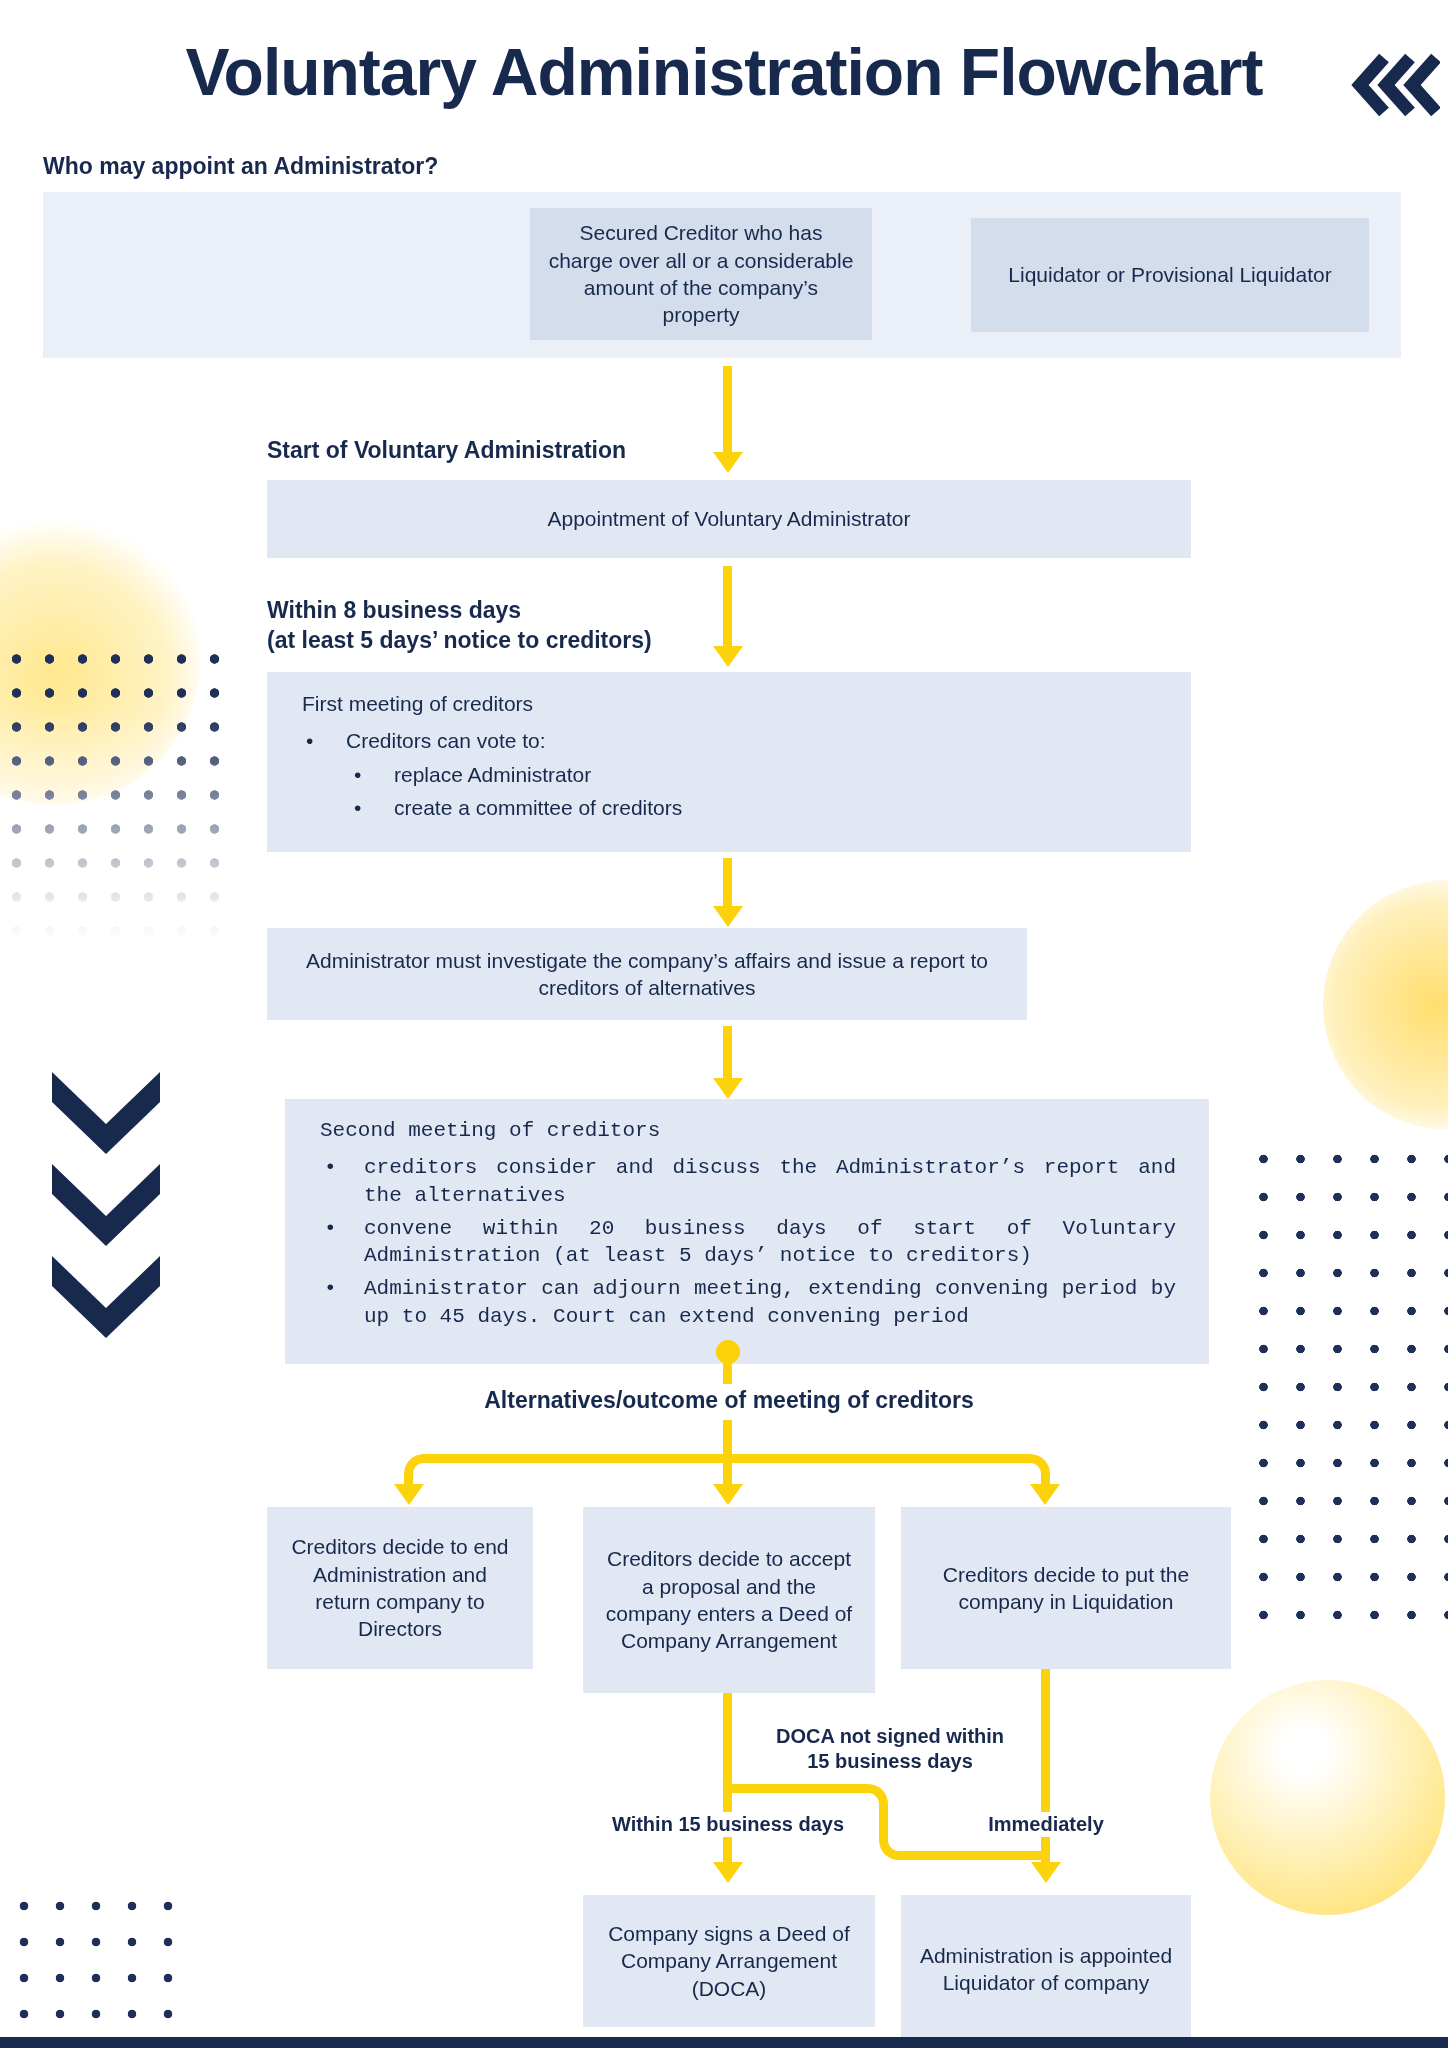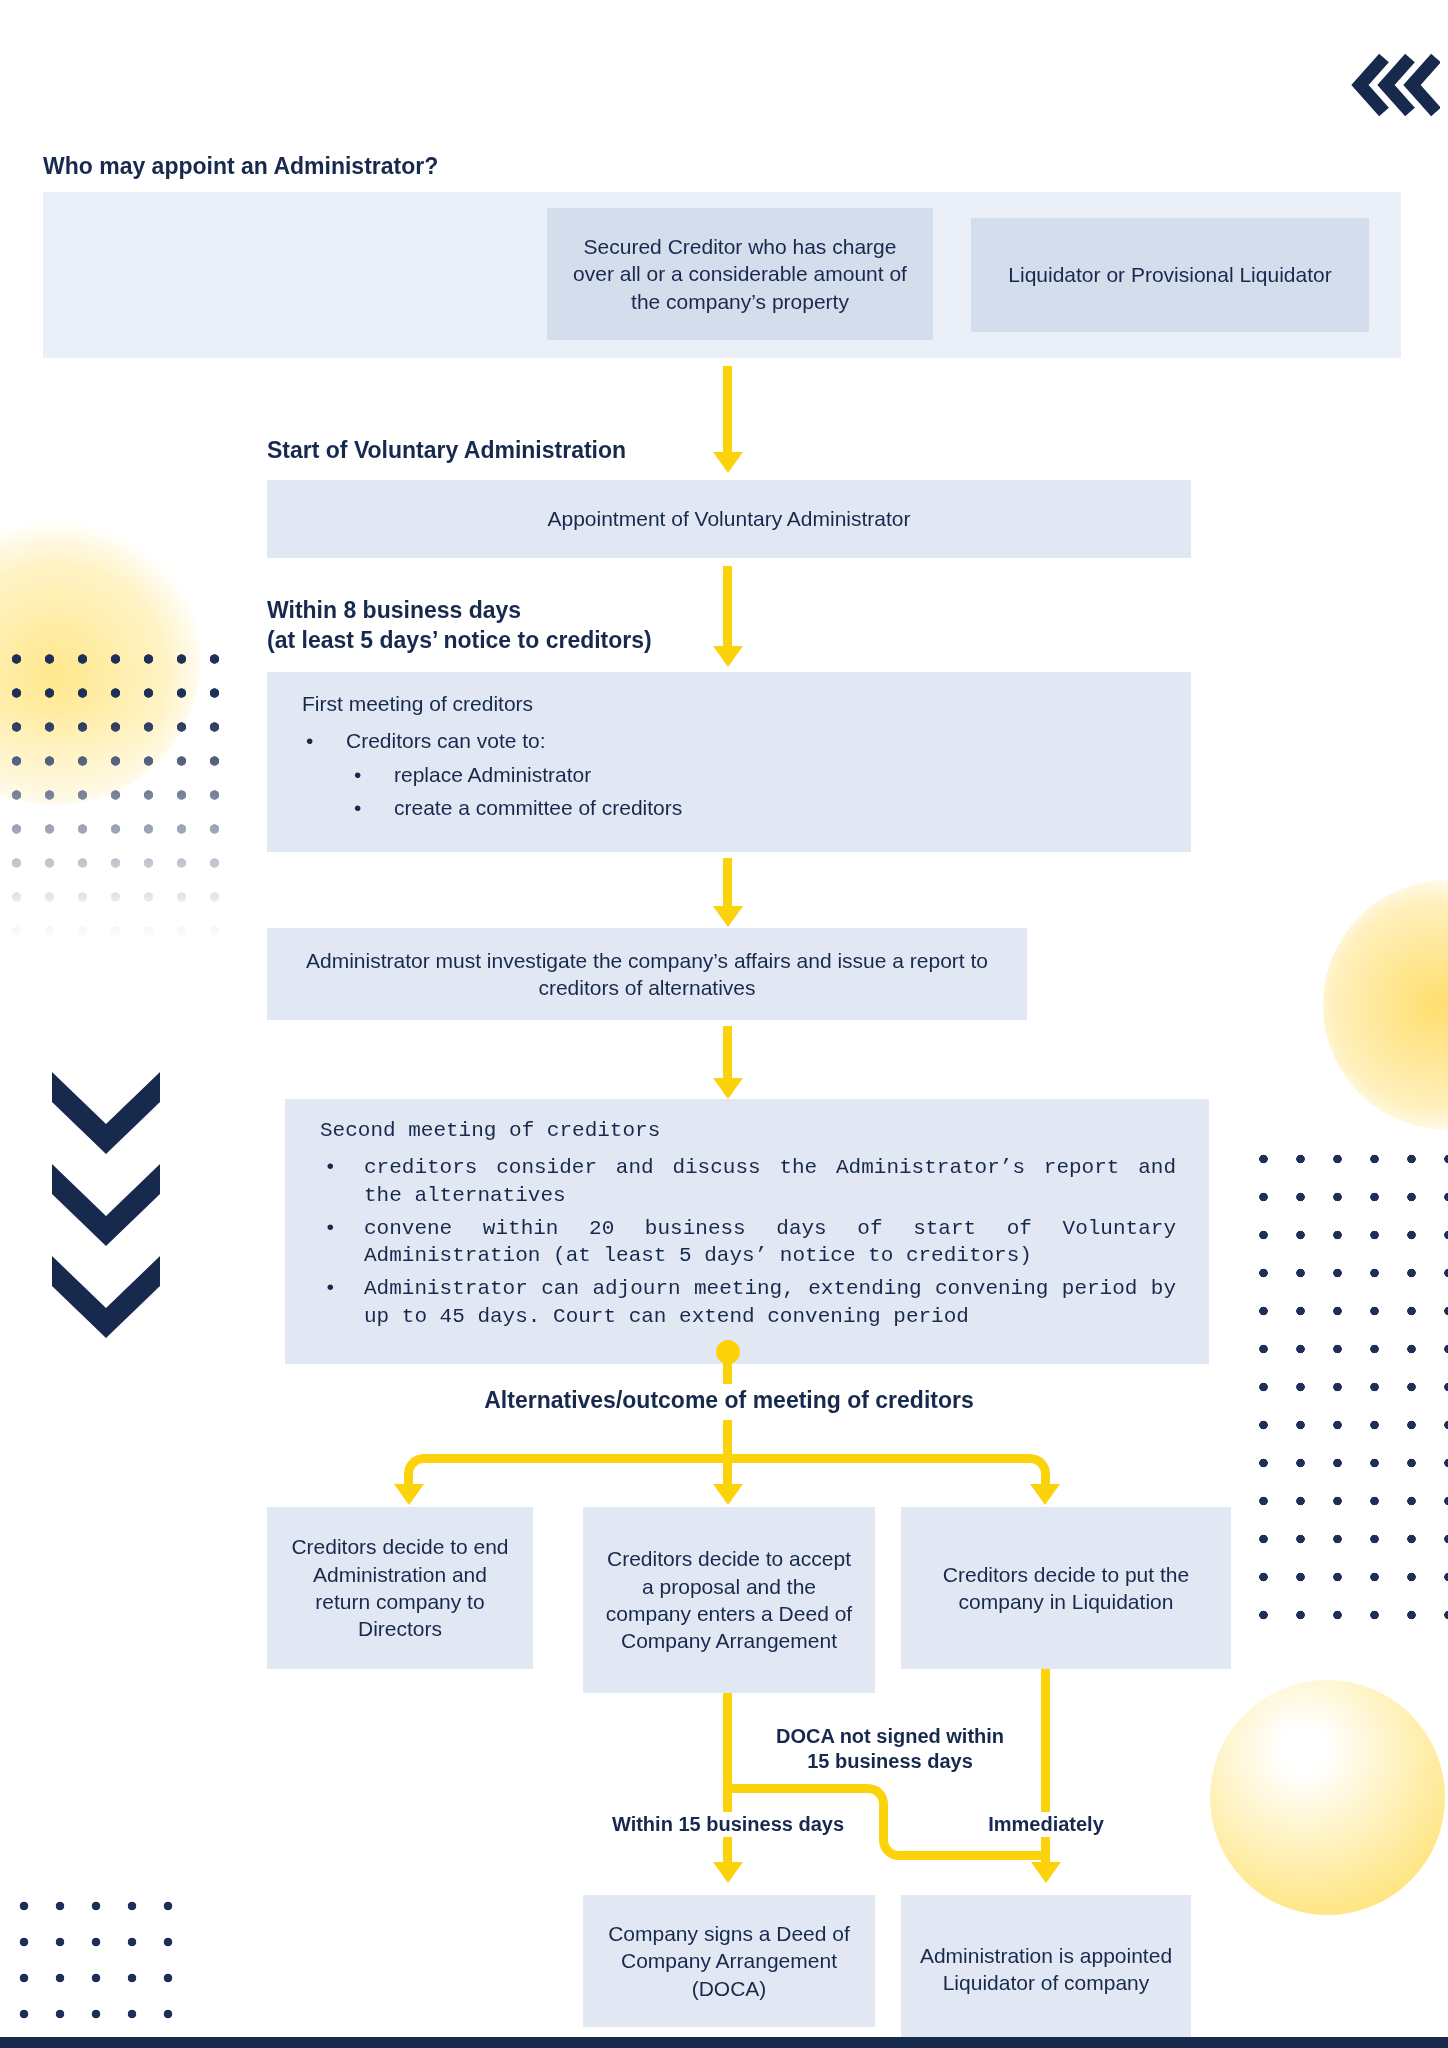--- a/index.html
+++ b/index.html
@@ -76,33 +76,34 @@
   <div class="dots dots-bl"></div>
 
   <div class="chevrons-down">
     <svg width="120" height="266" viewBox="0 0 120 266">
       <path d="M6 0 L60 52 L114 0 L114 30 L60 82 L6 30 Z" fill="#18294E"></path>
       <path d="M6 92 L60 144 L114 92 L114 122 L60 174 L6 122 Z" fill="#18294E"></path>
       <path d="M6 184 L60 236 L114 184 L114 214 L60 266 L6 214 Z" fill="#18294E"></path>
     </svg>
   </div>
 
+  <div class="title">Voluntary Administration Flowchart</div>
   <div class="chevrons-tr">
     <svg width="90" height="66" viewBox="0 0 90 66">
       <path d="M34 6 L10 33 L34 60" fill="none" stroke="#18294E" stroke-width="13"></path>
       <path d="M60 6 L36 33 L60 60" fill="none" stroke="#18294E" stroke-width="13"></path>
       <path d="M86 6 L62 33 L86 60" fill="none" stroke="#18294E" stroke-width="13"></path>
     </svg>
   </div>
 
   <div class="h-label" style="left:43px;top:152px;">Who may appoint an Administrator?</div>
 
   <div class="band"></div>
 
-  <div class="box dark center" style="left:547px;top:208px;width:386px;height:132px;">Secured Creditor who has charge over all or a considerable amount of the company’s property</div>
+  <div class="box dark center" style="left:530px;top:208px;width:342px;height:132px;">Secured Creditor who has charge over all or a considerable amount of the company’s property</div>
   <div class="box dark center" style="left:971px;top:218px;width:398px;height:114px;">Liquidator or Provisional Liquidator</div>
 
   <div class="vline" style="left:723px;top:366px;height:86px;"></div>
   <div class="ahead" style="left:713px;top:452px;"></div>
 
   <div class="h-label" style="left:267px;top:436px;">Start of Voluntary Administration</div>
   <div class="box center" style="left:267px;top:480px;width:924px;height:78px;">Appointment of Voluntary Administrator</div>
 
   <div class="vline" style="left:723px;top:566px;height:80px;"></div>
   <div class="ahead" style="left:713px;top:646px;"></div>

